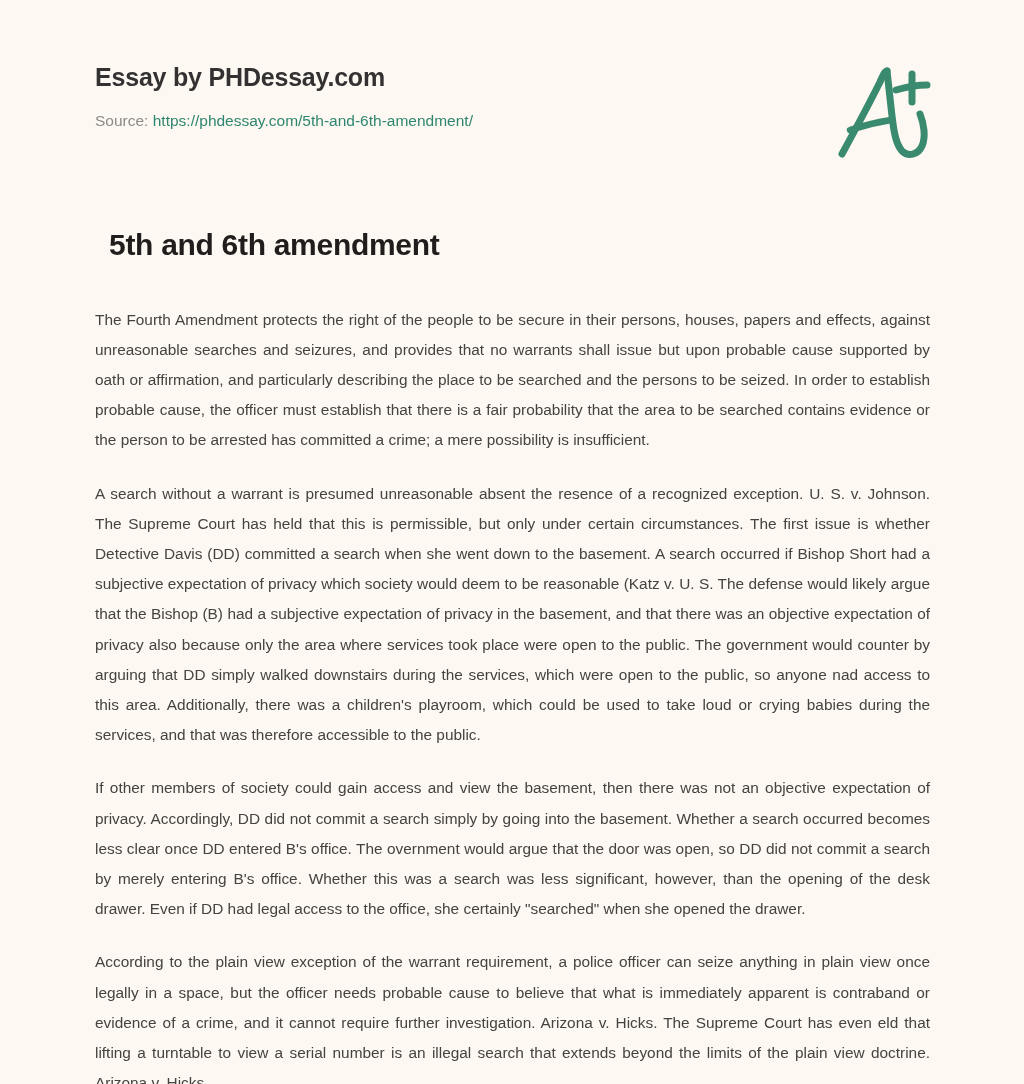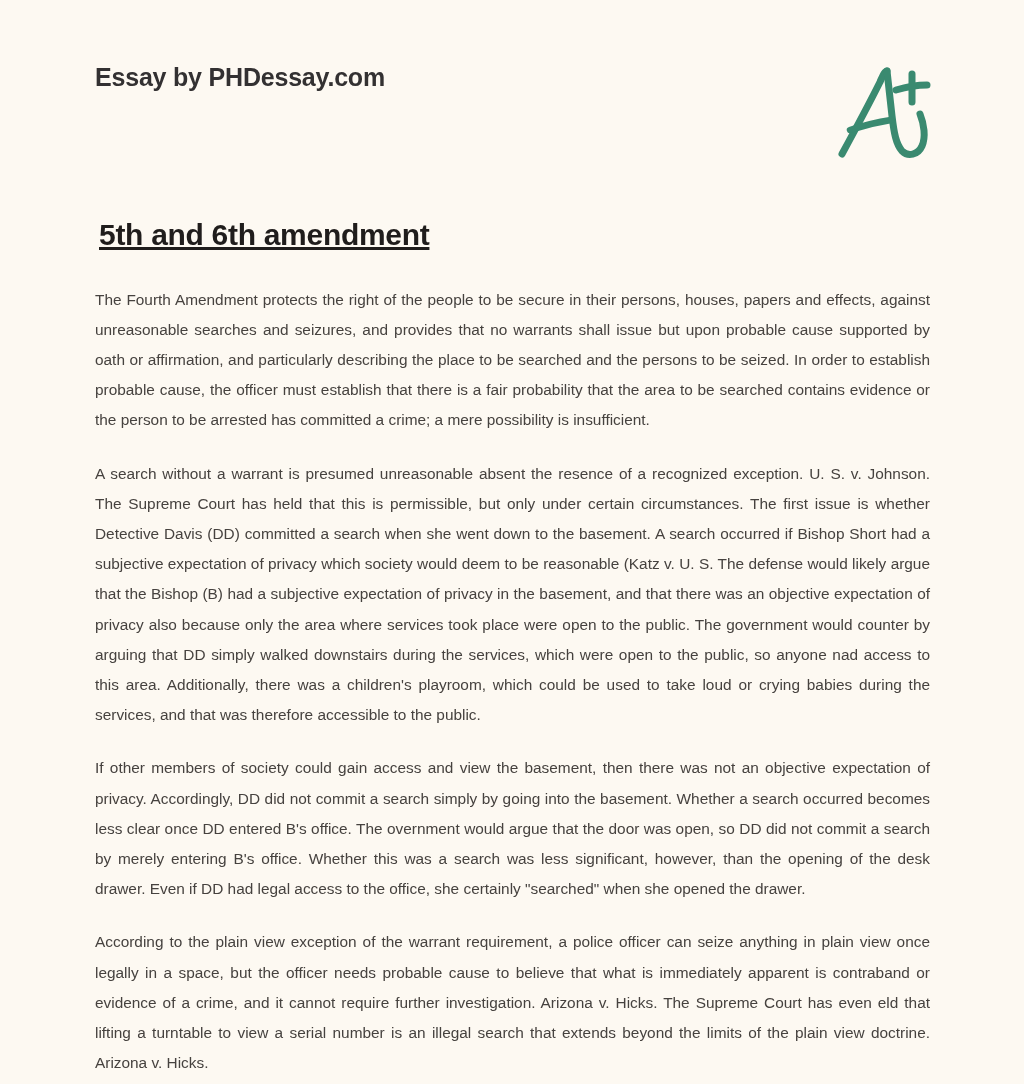--- a/index.html
+++ b/index.html
@@ -65,28 +65,27 @@
     height: 110px;
   }
   .logo svg {
     display: block;
     width: 110px;
     height: 110px;
   }
 
   
   .doc-title {
-    margin: 4px;
+    margin: 14px;
     padding: 62px 95px 0 95px;
     font-size: 30px;
     font-weight: bold;
     color: #201d1c;
     letter-spacing: -0.3px;
     line-height: 1.25;
-    text-decoration: underline;
   }
 
   
   .article {
     padding: 27px 94px 0 95px;
   }
 
   .para {
     margin: 0 0 23px 0;
     font-size: 15.4px;
@@ -101,20 +100,24 @@
   }
 </style>
 </head>
 <body>
 
 <div class="page">
 
   <div class="header">
     <div class="brand-line">Essay by PHDessay.com</div>
 
+    <div class="source-line">
+      <span class="source-label">Source:</span>
+      <a class="source-url" href="#">https://phdessay.com/5th-and-6th-amendment/</a>
+    </div>
 
     <div class="logo">
       <svg viewBox="0 0 110 110" xmlns="http://www.w3.org/2000/svg">
         <g fill="none" stroke="#3a8a70" stroke-linecap="round" stroke-linejoin="round">
 
           <path d="M14 96 C 26 74, 40 48, 52 24 C 55 17, 57 13, 59 13" stroke-width="7"></path>
 
           <path d="M59 13 C 60 22, 62 40, 64 58 C 66 75, 68 86, 74 93
                    C 80 99, 90 97, 94 88 C 98 79, 96 66, 92 56" stroke-width="7"></path>
 

